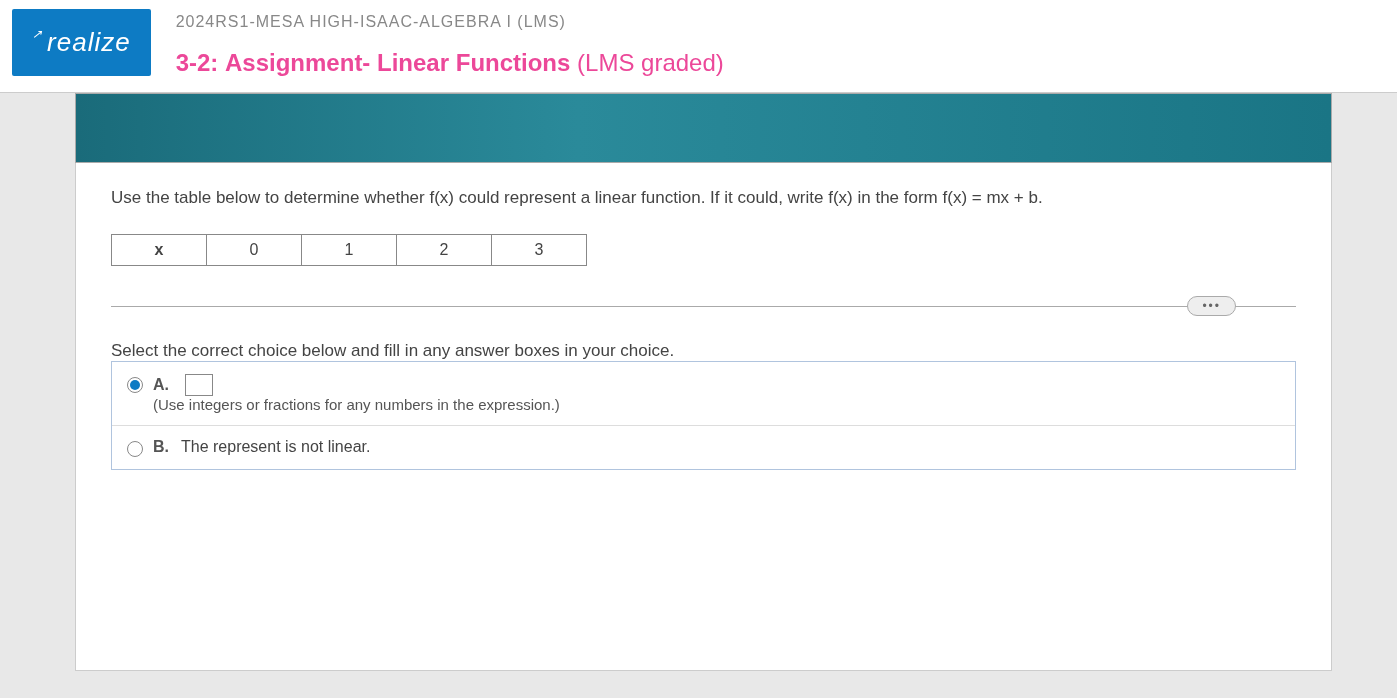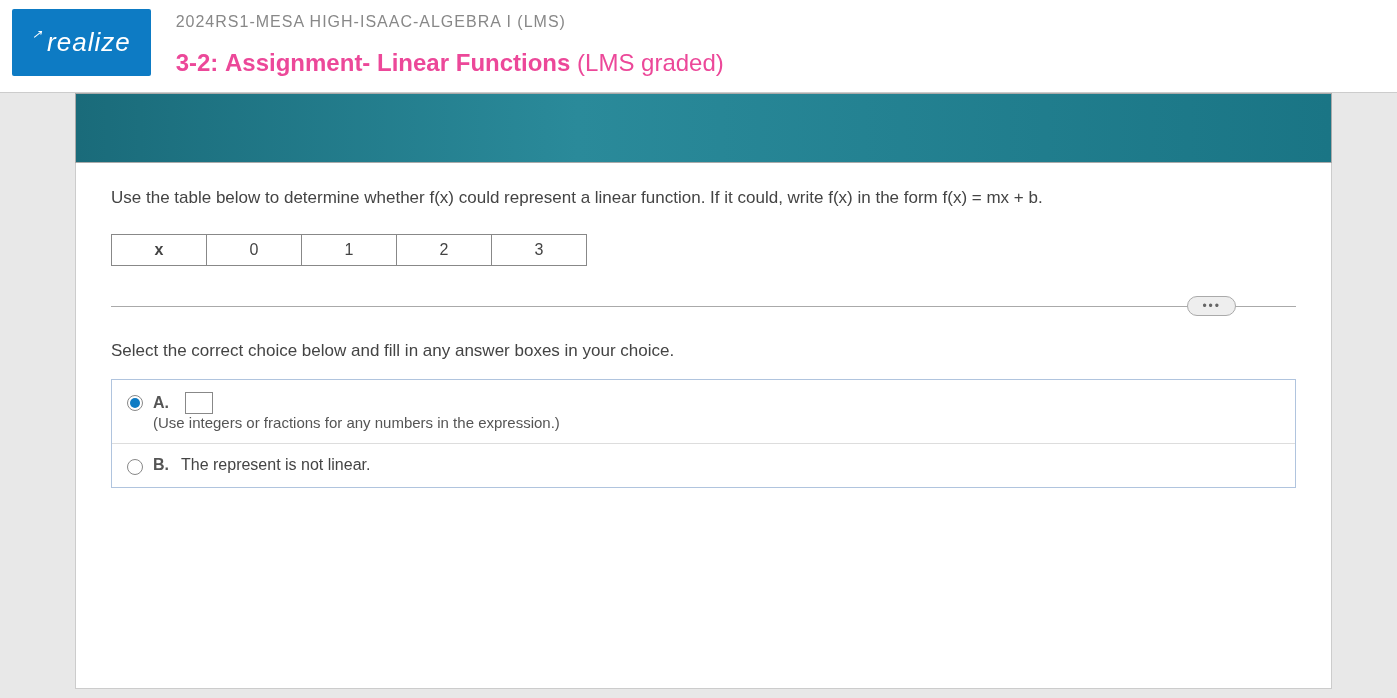--- a/index.html
+++ b/index.html
@@ -13,21 +13,21 @@
 .assignment .graded{font-weight:400}
 .teal-bar{height:70px;background:linear-gradient(90deg,#1a6b7a 0%,#2a8a9a 40%,#1a7585 100%);margin:0 65px 0 75px;border:1px solid #aaa}
 .content{background:#fff;margin:0 65px 0 75px;border:1px solid #ccc;border-top:none;padding:25px 35px 200px 35px}
 .question{color:#444;font-size:17px;margin-bottom:26px}
 table.data{border-collapse:collapse;margin-bottom:30px}
 table.data td{border:1px solid #888;padding:6px 0;width:95px;text-align:center;color:#444;font-size:16px}
 table.data td:first-child{font-weight:bold}
 .divider-row{position:relative;height:20px;margin-bottom:25px}
 .divider-line{position:absolute;top:50%;left:0;right:0;height:1px;background:#aaa}
 .divider-pill{position:absolute;right:60px;top:0;background:#eee;border:1px solid #aaa;border-radius:12px;padding:2px 14px;font-size:12px;color:#666;letter-spacing:2px}
-.prompt{color:#444;font-size:17px;margin-bottom:18px}
+.prompt{color:#444;font-size:17px;}
 .choices{border:1px solid #b0c4de;padding:0}
 .choice{display:flex;align-items:flex-start;padding:12px 15px;color:#444;font-size:16px}
 .choice+.choice{border-top:1px solid #ddd}
 .radio{width:16px;height:16px;border:1px solid #888;border-radius:50%;margin-right:10px;margin-top:3px;flex-shrink:0;position:relative;background:#fff}
 .radio.selected::after{content:"";position:absolute;top:2px;left:2px;width:10px;height:10px;border-radius:50%;background:#0d7bc4}
 .choice-letter{color:#555;margin-right:8px;font-weight:bold}
 .choice-body{flex:1}
 .choice-line{display:flex;align-items:center;flex-wrap:wrap;gap:4px}
 .ans-box{display:inline-block;width:28px;height:22px;border:1px solid #888;background:#fff;margin-left:4px}
 .hint{color:#555;font-size:15px;margin-top:0}

